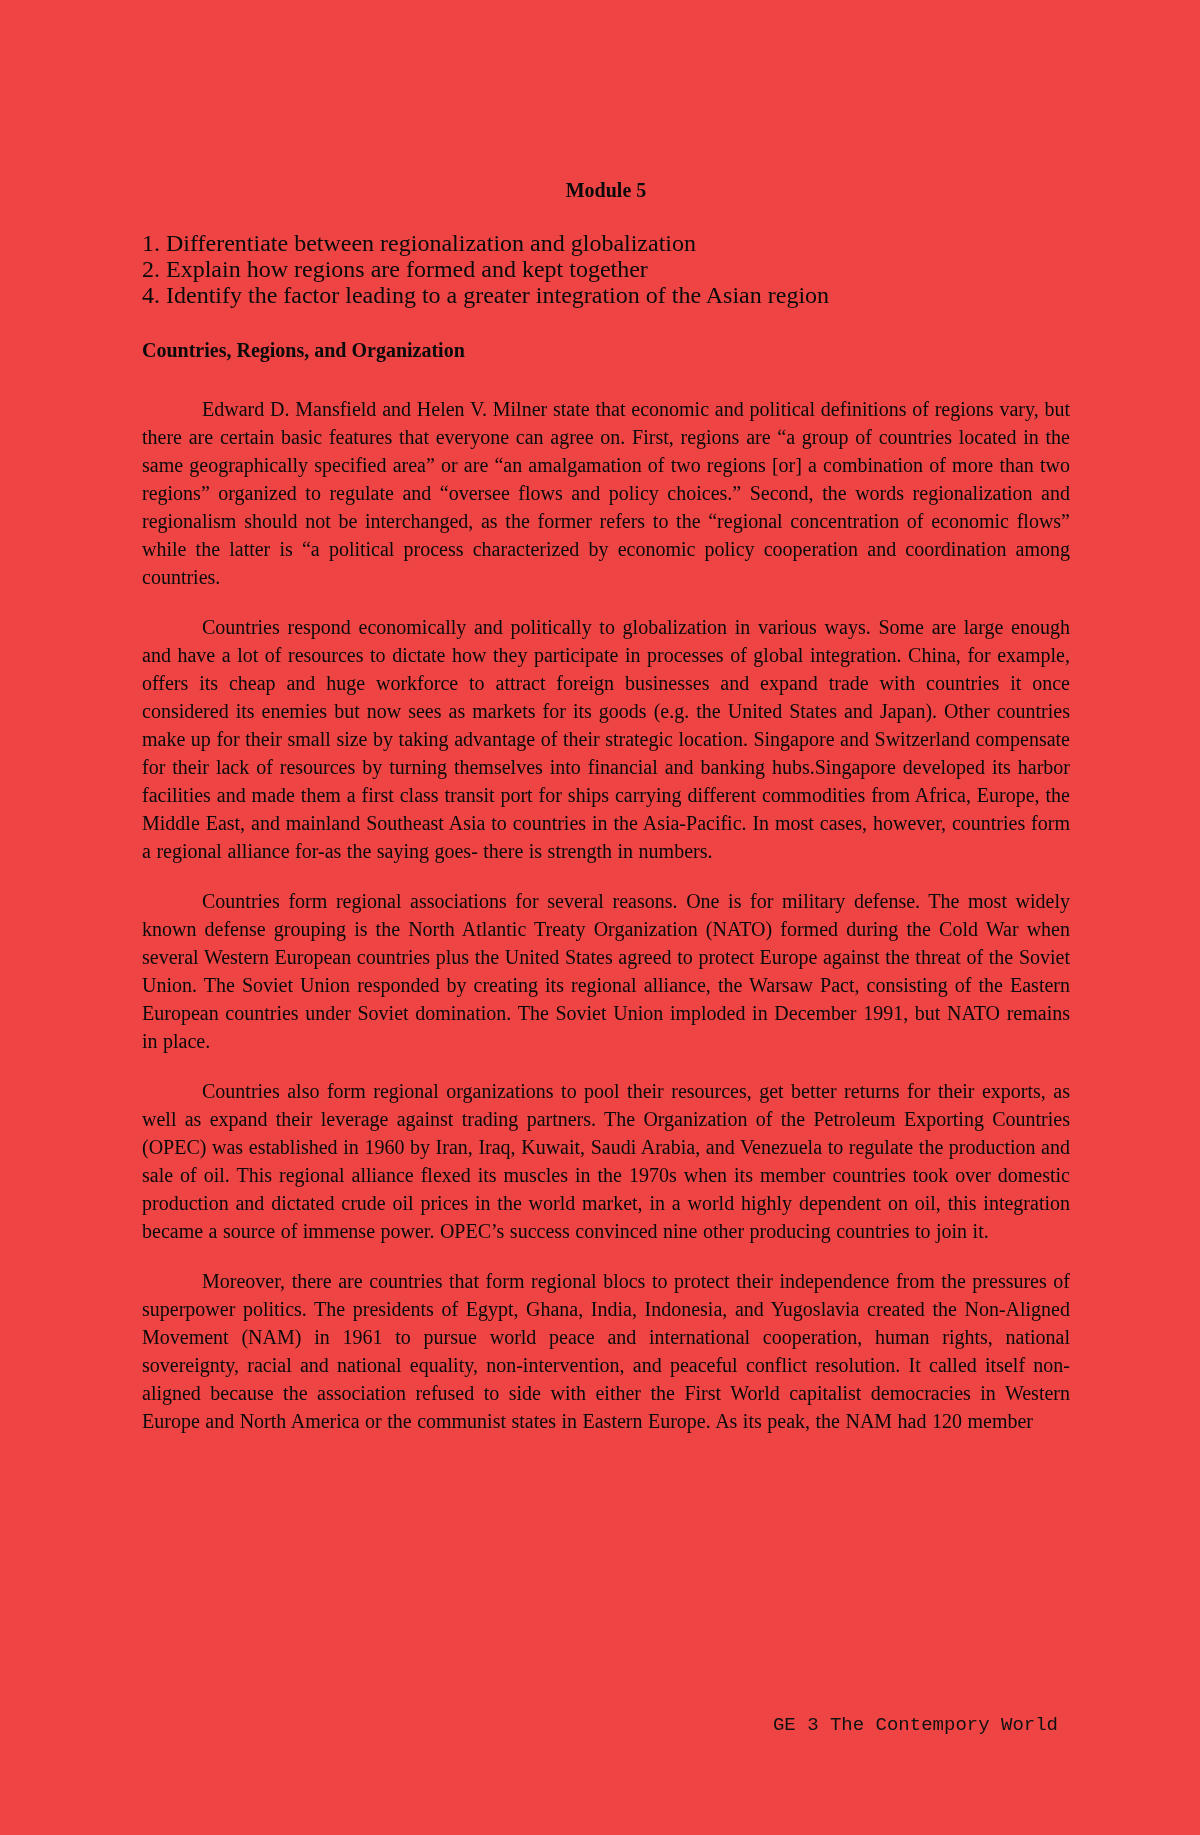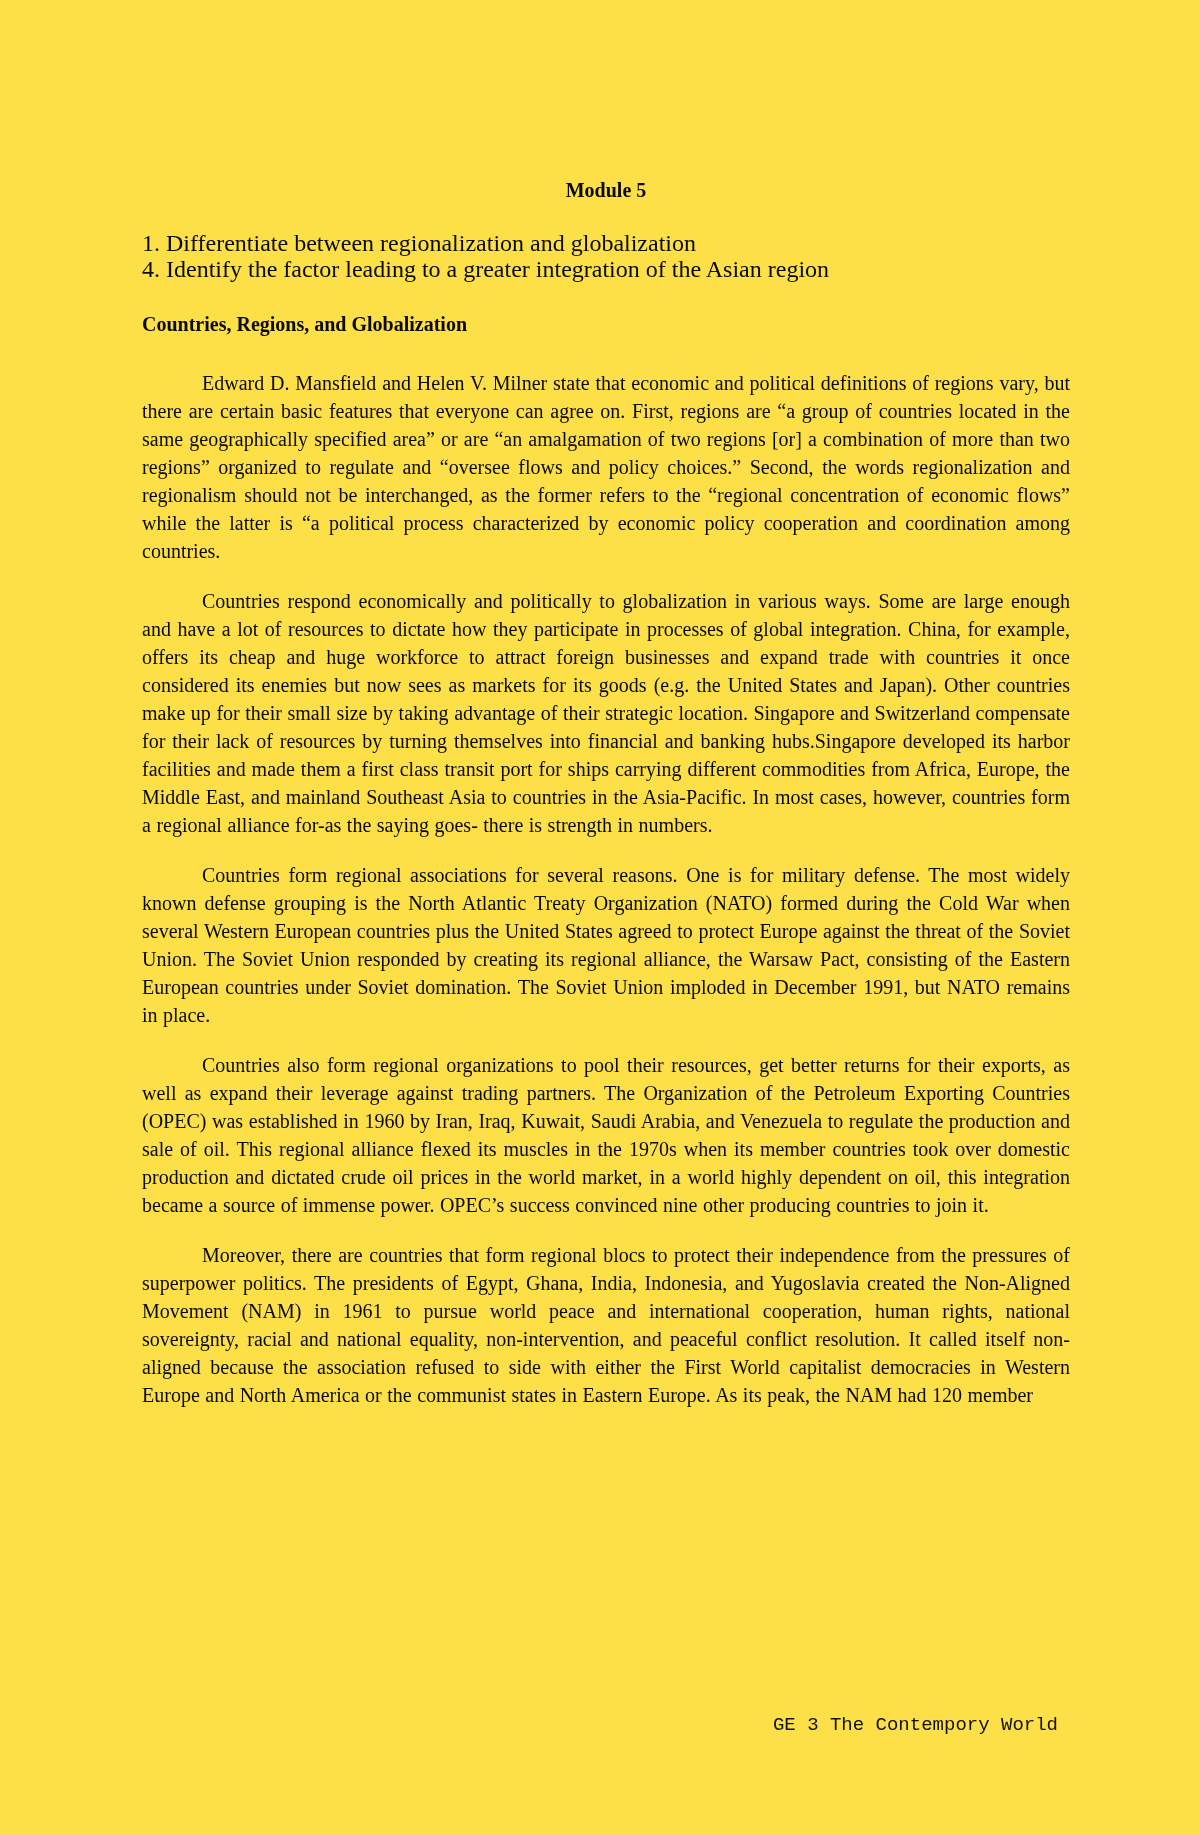--- a/index.html
+++ b/index.html
@@ -11,21 +11,21 @@
     width: 1200px;
     height: 1835px;
     position: relative;
     font-family: "Liberation Serif", "DejaVu Serif", serif;
     color: #0a0a0a;
     overflow: hidden;
   }
   .page {
     position: absolute;
     inset: 0;
-    background: #fde047;
+    background: #ef4444;
   }
   .content {
     position: absolute;
     left: 142px;
     top: 178px;
     width: 928px;
   }
   .doc-title {
     text-align: center;
     font-weight: bold;
@@ -76,24 +76,25 @@
 
 <div class="page">
   <div class="content">
 
     <div class="doc-title">Module 5</div>
 
 
 
     <div class="outcomes">
       <div class="outcome-item">1. Differentiate between regionalization and globalization</div>
+      <div class="outcome-item">2. Explain how regions are formed and kept together</div>
       <div class="outcome-item">4. Identify the factor leading to a greater integration of the Asian region</div>
     </div>
 
-    <div class="section-heading">Countries, Regions, and Globalization</div>
+    <div class="section-heading">Countries, Regions, and Organization</div>
 
     <p class="body-paragraph">Edward D. Mansfield and Helen V. Milner state that economic and political definitions of regions vary, but there are certain basic features that everyone can agree on. First, regions are “a group of countries located in the same geographically specified area” or are “an amalgamation of two regions [or] a combination of more than two regions” organized to regulate and “oversee flows and policy choices.” Second, the words regionalization and regionalism should not be interchanged, as the former refers to the “regional concentration of economic flows” while the latter is “a political process characterized by economic policy cooperation and coordination among countries.</p>
 
     <p class="body-paragraph">Countries respond economically and politically to globalization in various ways. Some are large enough and have a lot of resources to dictate how they participate in processes of global integration. China, for example, offers its cheap and huge workforce to attract foreign businesses and expand trade with countries it once considered its enemies but now sees as markets for its goods (e.g. the United States and Japan). Other countries make up for their small size by taking advantage of their strategic location. Singapore and Switzerland compensate for their lack of resources by turning themselves into financial and banking hubs.Singapore developed its harbor facilities and made them a first class transit port for ships carrying different commodities from Africa, Europe, the Middle East, and mainland Southeast Asia to countries in the Asia-Pacific. In most cases, however, countries form a regional alliance for-as the saying goes- there is strength in numbers.</p>
 
     <p class="body-paragraph">Countries form regional associations for several reasons. One is for military defense. The most widely known defense grouping is the North Atlantic Treaty Organization (NATO) formed during the Cold War when several Western European countries plus the United States agreed to protect Europe against the threat of the Soviet Union. The Soviet Union responded by creating its regional alliance, the Warsaw Pact, consisting of the Eastern European countries under Soviet domination. The Soviet Union imploded in December 1991, but NATO remains in place.</p>
 
     <p class="body-paragraph">Countries also form regional organizations to pool their resources, get better returns for their exports, as well as expand their leverage against trading partners. The Organization of the Petroleum Exporting Countries (OPEC) was established in 1960 by Iran, Iraq, Kuwait, Saudi Arabia, and Venezuela to regulate the production and sale of oil. This regional alliance flexed its muscles in the 1970s when its member countries took over domestic production and dictated crude oil prices in the world market, in a world highly dependent on oil, this integration became a source of immense power. OPEC’s success convinced nine other producing countries to join it.</p>
 
     <p class="body-paragraph">Moreover, there are countries that form regional blocs to protect their independence from the pressures of superpower politics. The presidents of Egypt, Ghana, India, Indonesia, and Yugoslavia created the Non-Aligned Movement (NAM) in 1961 to pursue world peace and international cooperation, human rights, national sovereignty, racial and national equality, non-intervention, and peaceful conflict resolution. It called itself non-aligned because the association refused to side with either the First World capitalist democracies in Western Europe and North America or the communist states in Eastern Europe. As its peak, the NAM had 120 member</p>

